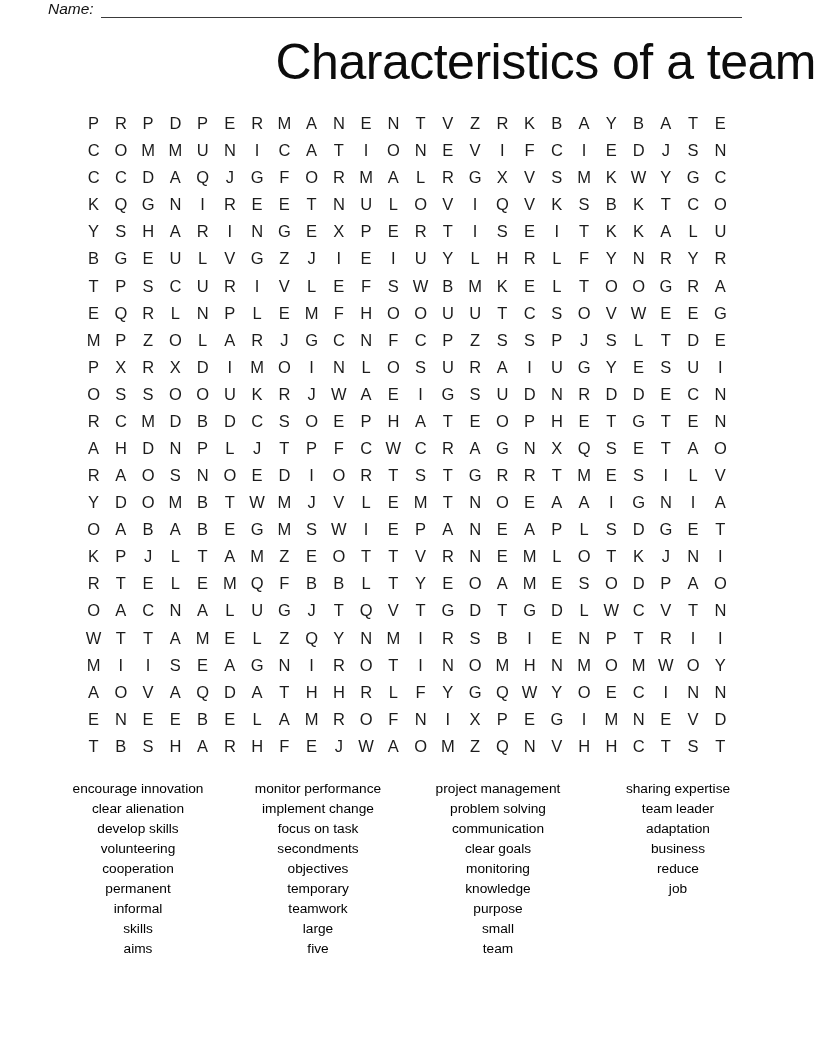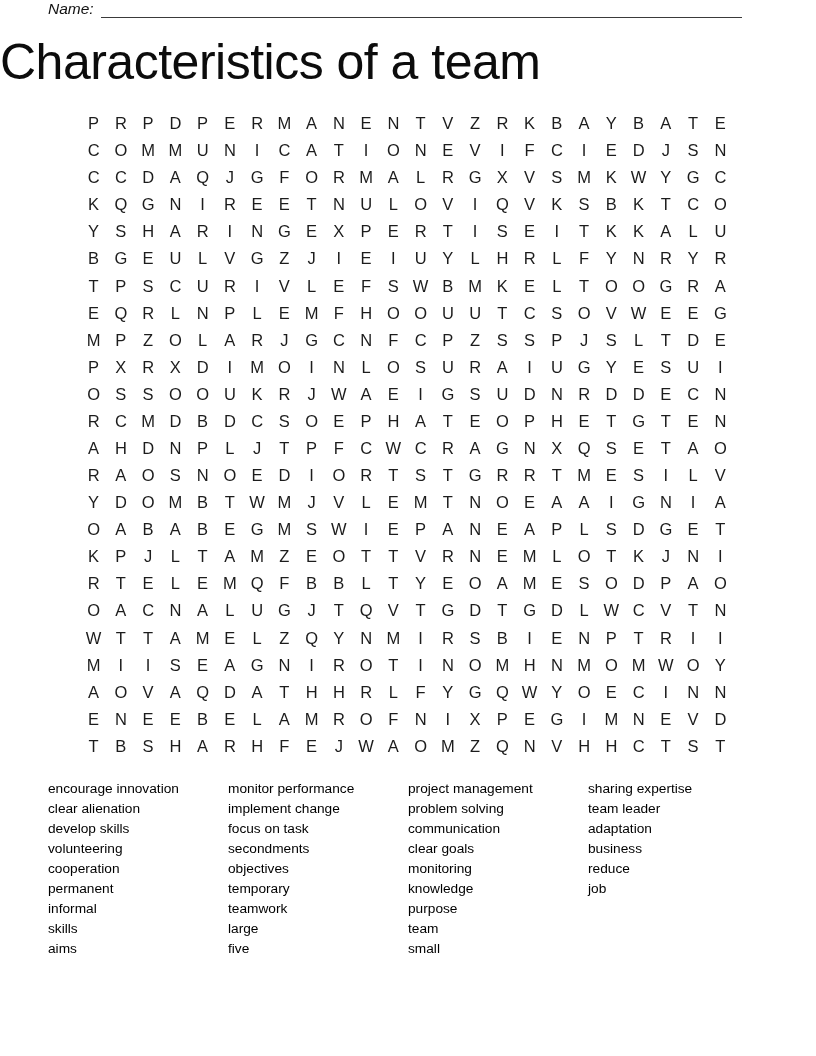--- a/index.html
+++ b/index.html
@@ -20,21 +20,21 @@
   }
   .name-line {
     position: absolute; left: 101px; top: 1px;
     width: 641px; height: 17px;
     border-bottom: 1.5px solid #3a3a3a;
   }
 
   
   .title {
     position: absolute; left: 0; right: 0; top: 37px;
-    text-align: left;
+    text-align: right;
     font-size: 50px; line-height: 50px;
     font-weight: 400; letter-spacing: -0.5px;
     color: #0c0c0c;
     white-space: nowrap;
   }
 
   
   .grid {
     position: absolute; left: 80px; top: 110px;
     display: grid;
@@ -44,21 +44,21 @@
   .cell {
     display: flex; align-items: center; justify-content: center;
     font-size: 16.5px; font-weight: 400; color: #1c1c1c;
   }
 
   
   .word-lists {
     position: absolute; left: 48px; top: 779px;
     display: flex; flex-direction: row;
   }
-  .word-col { width: 180px; }
+  .word-col { width: 180px; text-align: center; }
   .word {
     font-size: 13.7px; line-height: 19.93px; color: #000000;
     white-space: nowrap;
   }
 </style>
 </head>
 <body>
 
 <div class="page">
 
@@ -670,22 +670,22 @@
         <div class="word">five</div>
       </div>
       <div class="word-col">
         <div class="word">project management</div>
         <div class="word">problem solving</div>
         <div class="word">communication</div>
         <div class="word">clear goals</div>
         <div class="word">monitoring</div>
         <div class="word">knowledge</div>
         <div class="word">purpose</div>
+        <div class="word">small</div>
         <div class="word">team</div>
-        <div class="word">small</div>
       </div>
       <div class="word-col">
         <div class="word">sharing expertise</div>
         <div class="word">team leader</div>
         <div class="word">adaptation</div>
         <div class="word">business</div>
         <div class="word">reduce</div>
         <div class="word">job</div>
       </div>
     </div>

